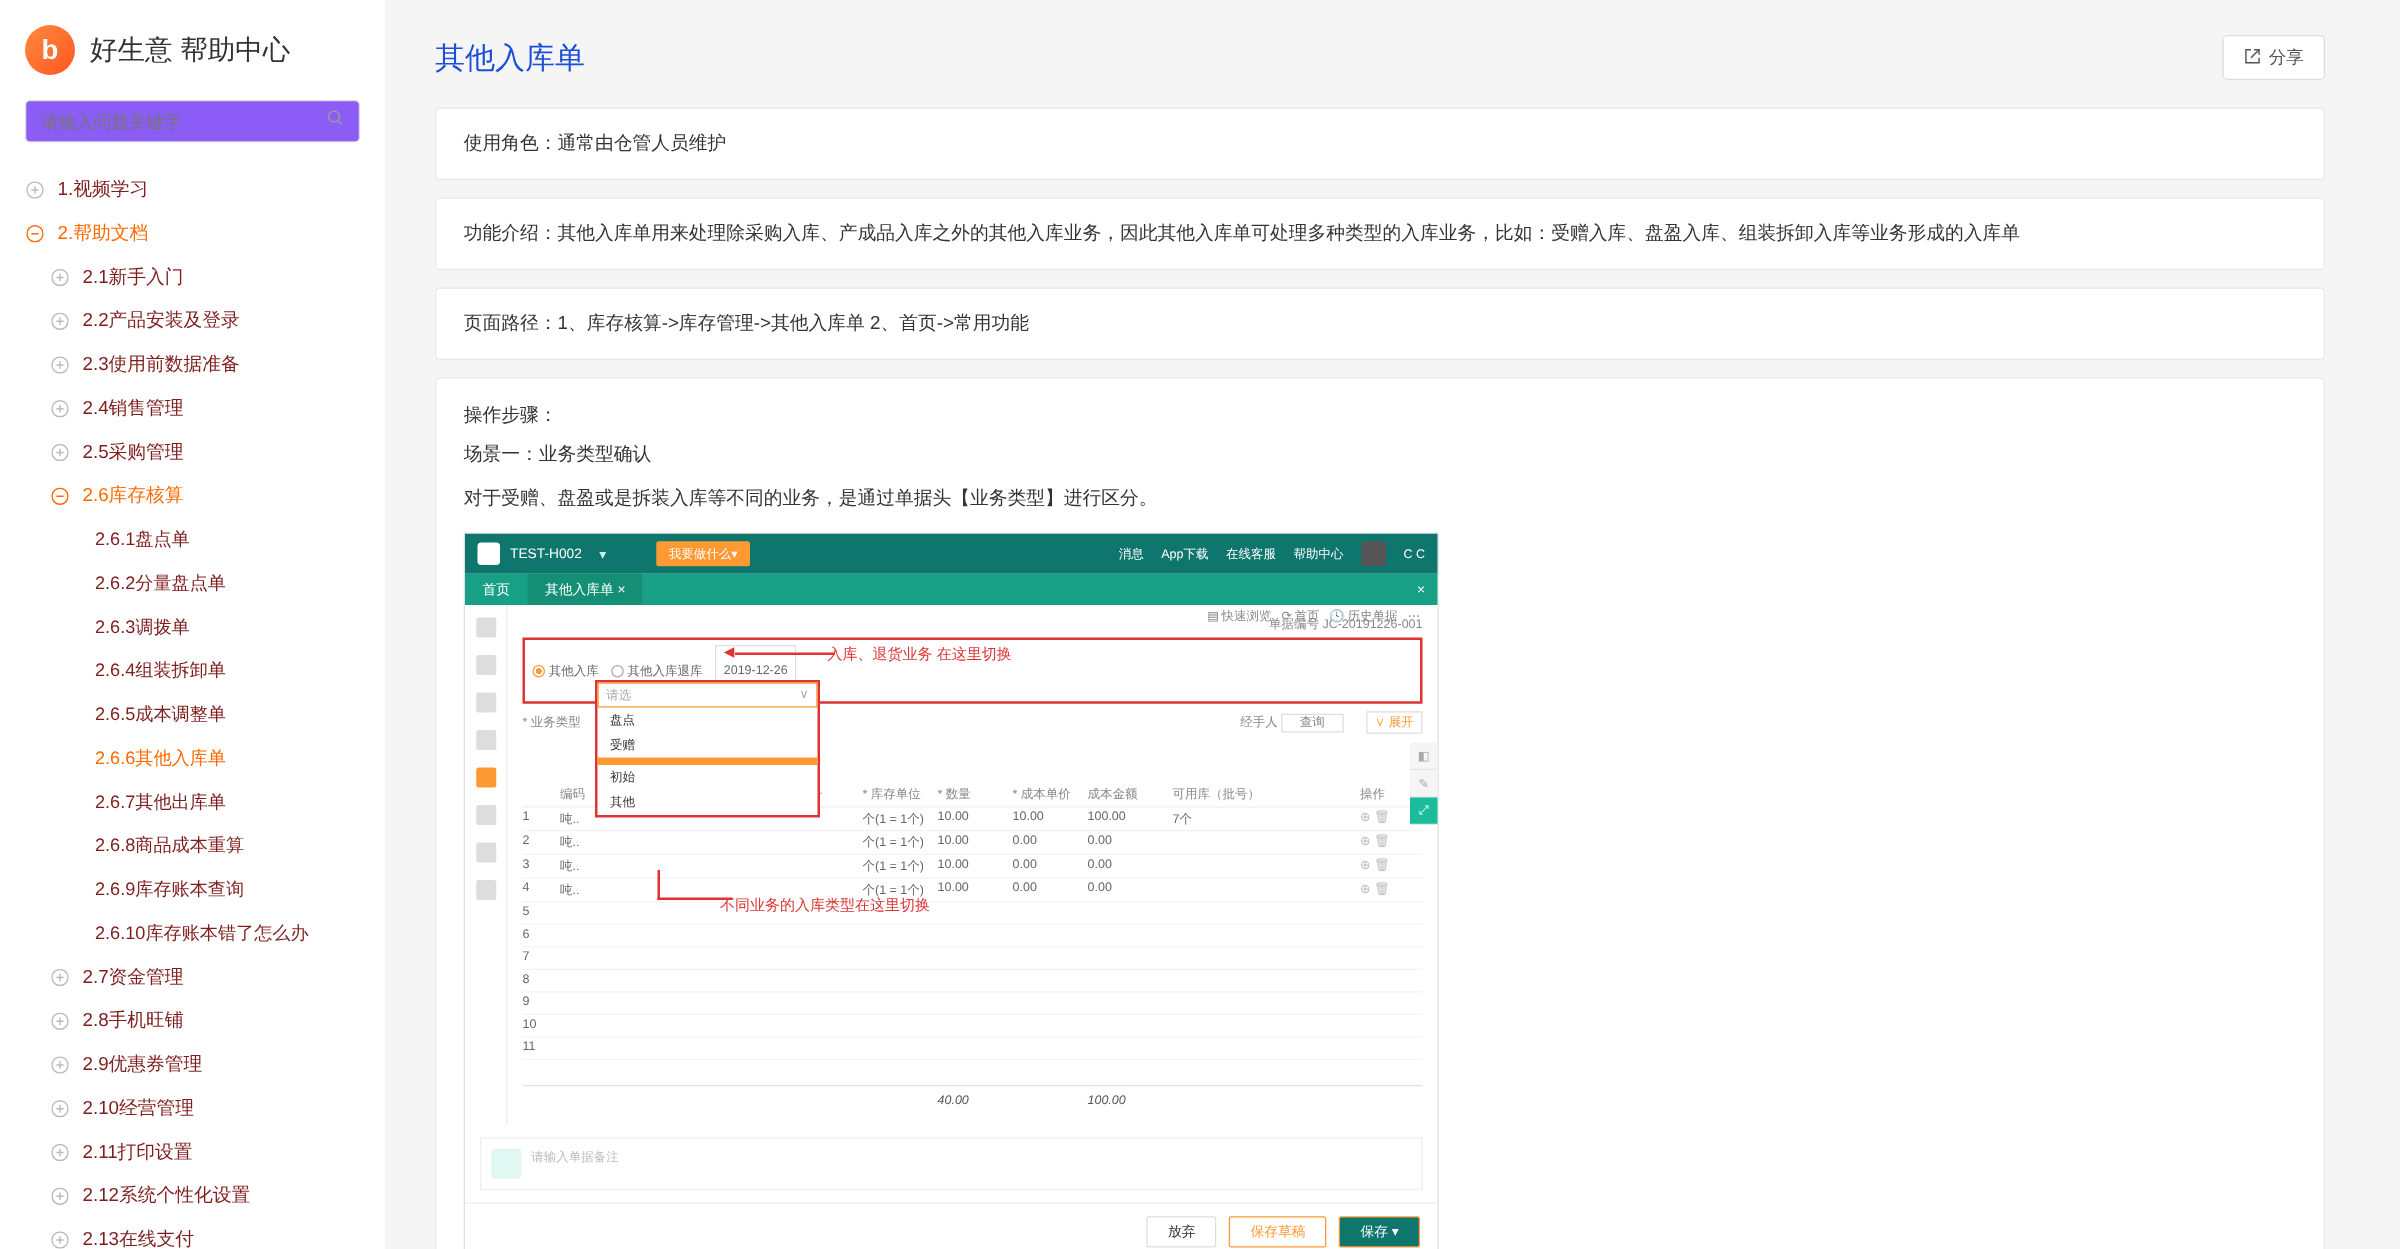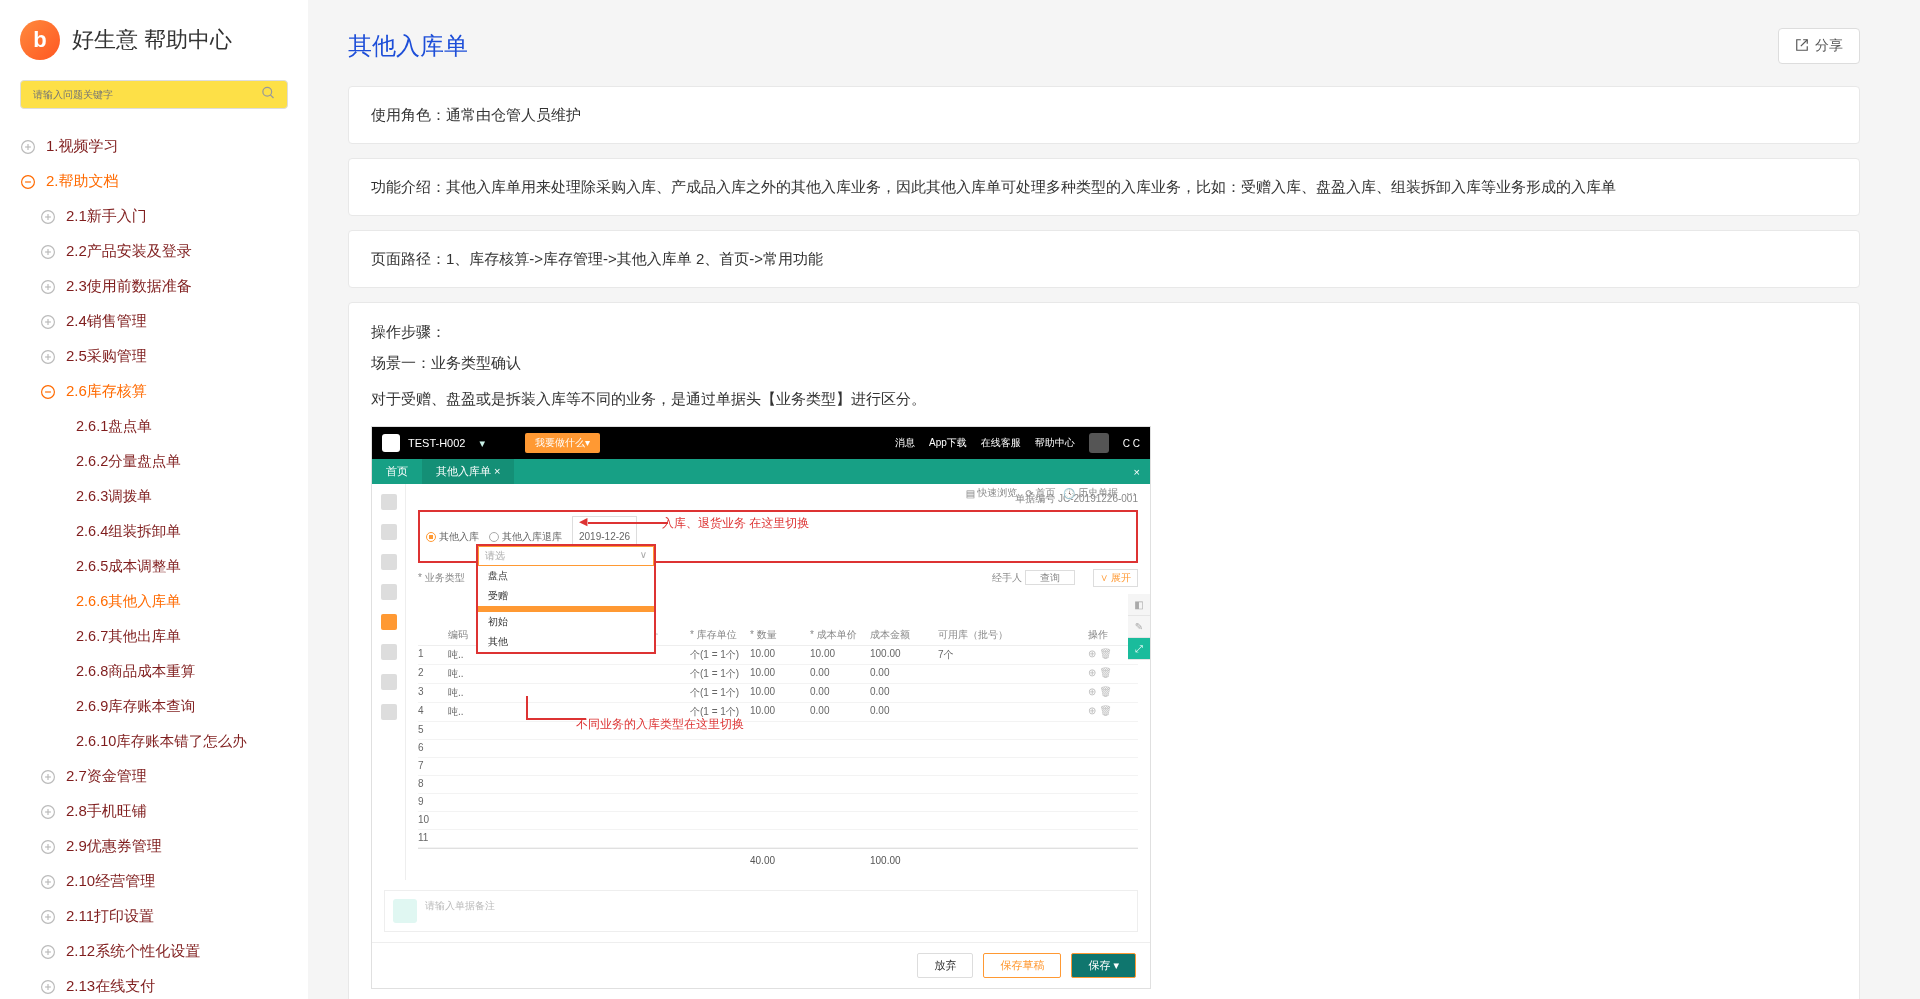--- a/index.html
+++ b/index.html
@@ -3,41 +3,41 @@
 <meta charset="utf-8">
 <style>
 * { margin: 0; padding: 0; box-sizing: border-box; }
 body { font-family: "PingFang SC", "Microsoft YaHei", sans-serif; background: #f5f5f5; color: #333; }
 .container { display: flex; min-height: 100vh; }
 .sidebar { width: 308px; background: #fff; padding: 20px 20px; flex-shrink: 0; }
 .logo-row { display: flex; align-items: center; gap: 12px; margin-bottom: 20px; }
 .logo-circle { width: 40px; height: 40px; border-radius: 50%; background: linear-gradient(135deg, #ff8a3d, #ff5722); display: flex; align-items: center; justify-content: center; color: #fff; font-weight: bold; font-size: 22px; }
 .logo-text { font-size: 22px; color: #333; }
 .search-wrap { position: relative; margin-bottom: 20px; }
-.search-input { width: 100%; padding: 8px 36px 8px 12px; border: 1px solid #ddd; border-radius: 4px; font-size: 10px; background: #fde047; }
+.search-input { width: 100%; padding: 8px 36px 8px 12px; border: 1px solid #ddd; border-radius: 4px; font-size: 14px; background: #8b5cf6; }
 .search-icon { position: absolute; right: 12px; top: 50%; transform: translateY(-50%); color: #999; pointer-events: none; }
 .nav { list-style: none; }
 .nav-item { padding: 8px 0 8px 0; display: flex; align-items: center; cursor: pointer; color: #7f1d1d; font-size: 15px; }
 .nav-item.lvl1 { padding-left: 0; }
 .nav-item.lvl2 { padding-left: 20px; }
 .nav-item.lvl3 { padding-left: 56px; font-size: 14.5px; }
 .nav-item.active { color: #ff6a00; }
 .nav-icon { width: 16px; height: 16px; margin-right: 10px; display: inline-flex; align-items: center; justify-content: center; color: #bbb; flex-shrink: 0; }
 .nav-icon.minus { color: #ff6a00; }
 .main { flex: 1; padding: 28px 60px 40px 40px; }
 .header-row { display: flex; justify-content: space-between; align-items: center; margin-bottom: 22px; }
 .page-title { font-size: 24px; font-weight: 500; color: #1d4ed8; }
 .share-btn { display: flex; align-items: center; gap: 6px; padding: 8px 16px; border: 1px solid #ddd; border-radius: 4px; background: #fff; font-size: 14px; cursor: pointer; color: #555; }
 .panel { background: #fff; border: 1px solid #e8e8e8; border-radius: 4px; padding: 16px 22px; margin-bottom: 14px; font-size: 15px; line-height: 1.6; }
 .content-panel { background: #fff; border: 1px solid #e8e8e8; border-radius: 4px; padding: 20px 22px; }
 .sect-label { font-weight: 500; margin-bottom: 12px; font-size: 15px; }
 .sect-text { font-size: 15px; margin-bottom: 14px; line-height: 1.8; }
 .sect-strong { font-weight: 500; }
 .screenshot { border: 1px solid #e0e0e0; margin: 10px 0 24px; font-size: 11px; background: #fff; }
-.ss-top { background: #000000; color: #fff; display: flex; align-items: center; padding: 6px 10px; font-size: 11px; }
+.ss-top { background: #0f766e; color: #fff; display: flex; align-items: center; padding: 6px 10px; font-size: 11px; }
 .ss-logo { width: 18px; height: 18px; border-radius: 3px; background: #fff; margin-right: 8px; }
 .ss-orange-btn { background: #ff9933; color: #fff; padding: 3px 10px; border-radius: 2px; margin-left: 40px; font-size: 10px; }
 .ss-top-right { margin-left: auto; display: flex; gap: 14px; font-size: 10px; align-items: center; }
 .ss-avatar { width: 20px; height: 20px; border-radius: 3px; background: #555; }
 .ss-tabs { background: #17a085; color: #fff; display: flex; align-items: center; font-size: 11px; }
 .ss-tab { padding: 5px 14px; }
 .ss-tab.active { background: #148f76; }
 .ss-body { display: flex; }
 .ss-left { width: 34px; background: #fff; border-right: 1px solid #eee; display: flex; flex-direction: column; align-items: center; padding-top: 10px; gap: 14px; }
 .ss-left-icon { width: 16px; height: 16px; background: #ddd; border-radius: 2px; }
@@ -50,21 +50,21 @@
 .ss-date { border: 1px solid #ddd; padding: 14px 6px; font-size: 10px; }
 .ss-anno-red { color: #d33; font-size: 12px; position: absolute; }
 .ss-row2 { display: flex; gap: 18px; font-size: 10px; color: #888; margin-top: 6px; align-items: center; }
 .ss-dropdown-box { border: 2px solid #d33; width: 180px; margin-top: 4px; background: #fff; position: absolute; left: 70px; top: 56px; z-index: 2; }
 .ss-dd-input { border: 1px solid #ff9933; padding: 2px 6px; font-size: 10px; color: #aaa; display: flex; justify-content: space-between; }
 .ss-dd-item { padding: 3px 10px; font-size: 10px; }
 .ss-dd-item.hl { background: #ff9933; color: #fff; }
 .ss-table { font-size: 10px; margin-top: 38px; }
 .ss-thead { display: grid; grid-template-columns: 30px 40px 70px 60px 72px 60px 60px 60px 68px 78px 1fr 50px; color: #888; padding: 3px 0; border-bottom: 1px solid #eee; }
 .ss-trow { display: grid; grid-template-columns: 30px 40px 70px 60px 72px 60px 60px 60px 68px 78px 1fr 50px; padding: 2px 0; border-bottom: 1px solid #f3f3f3; color: #666; min-height: 18px; }
-.ss-sum { display: grid; grid-template-columns: 30px 40px 70px 60px 72px 60px 60px 60px 68px 78px 1fr 50px; padding: 6px 0; border-top: 1px solid #e0e0e0; color: #555; font-size: 10px; margin-top: 0; }
+.ss-sum { display: grid; grid-template-columns: 30px 40px 70px 60px 72px 60px 60px 60px 68px 78px 1fr 50px; padding: 6px 0; border-top: 1px solid #e0e0e0; color: #555; font-size: 10px; margin-top: 20px; font-style: italic; }
 .ss-right-icons { position: absolute; right: 0; top: 110px; width: 22px; background: #f5f5f5; display: flex; flex-direction: column; }
 .ss-ri { width: 22px; height: 22px; border-bottom: 1px solid #e5e5e5; display: flex; align-items: center; justify-content: center; color: #aaa; font-size: 10px; }
 .ss-ri.hl { background: #1abc9c; color: #fff; }
 .ss-note { border: 1px solid #eee; margin: 10px 12px; padding: 8px; font-size: 10px; color: #bbb; display: flex; gap: 8px; }
 .ss-note-icon { width: 24px; height: 24px; background: #e0f7f2; border-radius: 3px; }
 .ss-foot { display: flex; justify-content: flex-end; gap: 10px; padding: 10px 14px; border-top: 1px solid #eee; }
 .ss-btn { padding: 4px 16px; font-size: 11px; border: 1px solid #ddd; border-radius: 2px; background: #fff; }
 .ss-btn.outline { border-color: #ff9933; color: #ff9933; }
 .ss-btn.solid { background: #0f766e; border-color: #ff9933; color: #fff; }
 .ss-toolbar { position: absolute; right: 14px; top: 2px; display: flex; gap: 8px; font-size: 10px; color: #888; align-items: center; }

